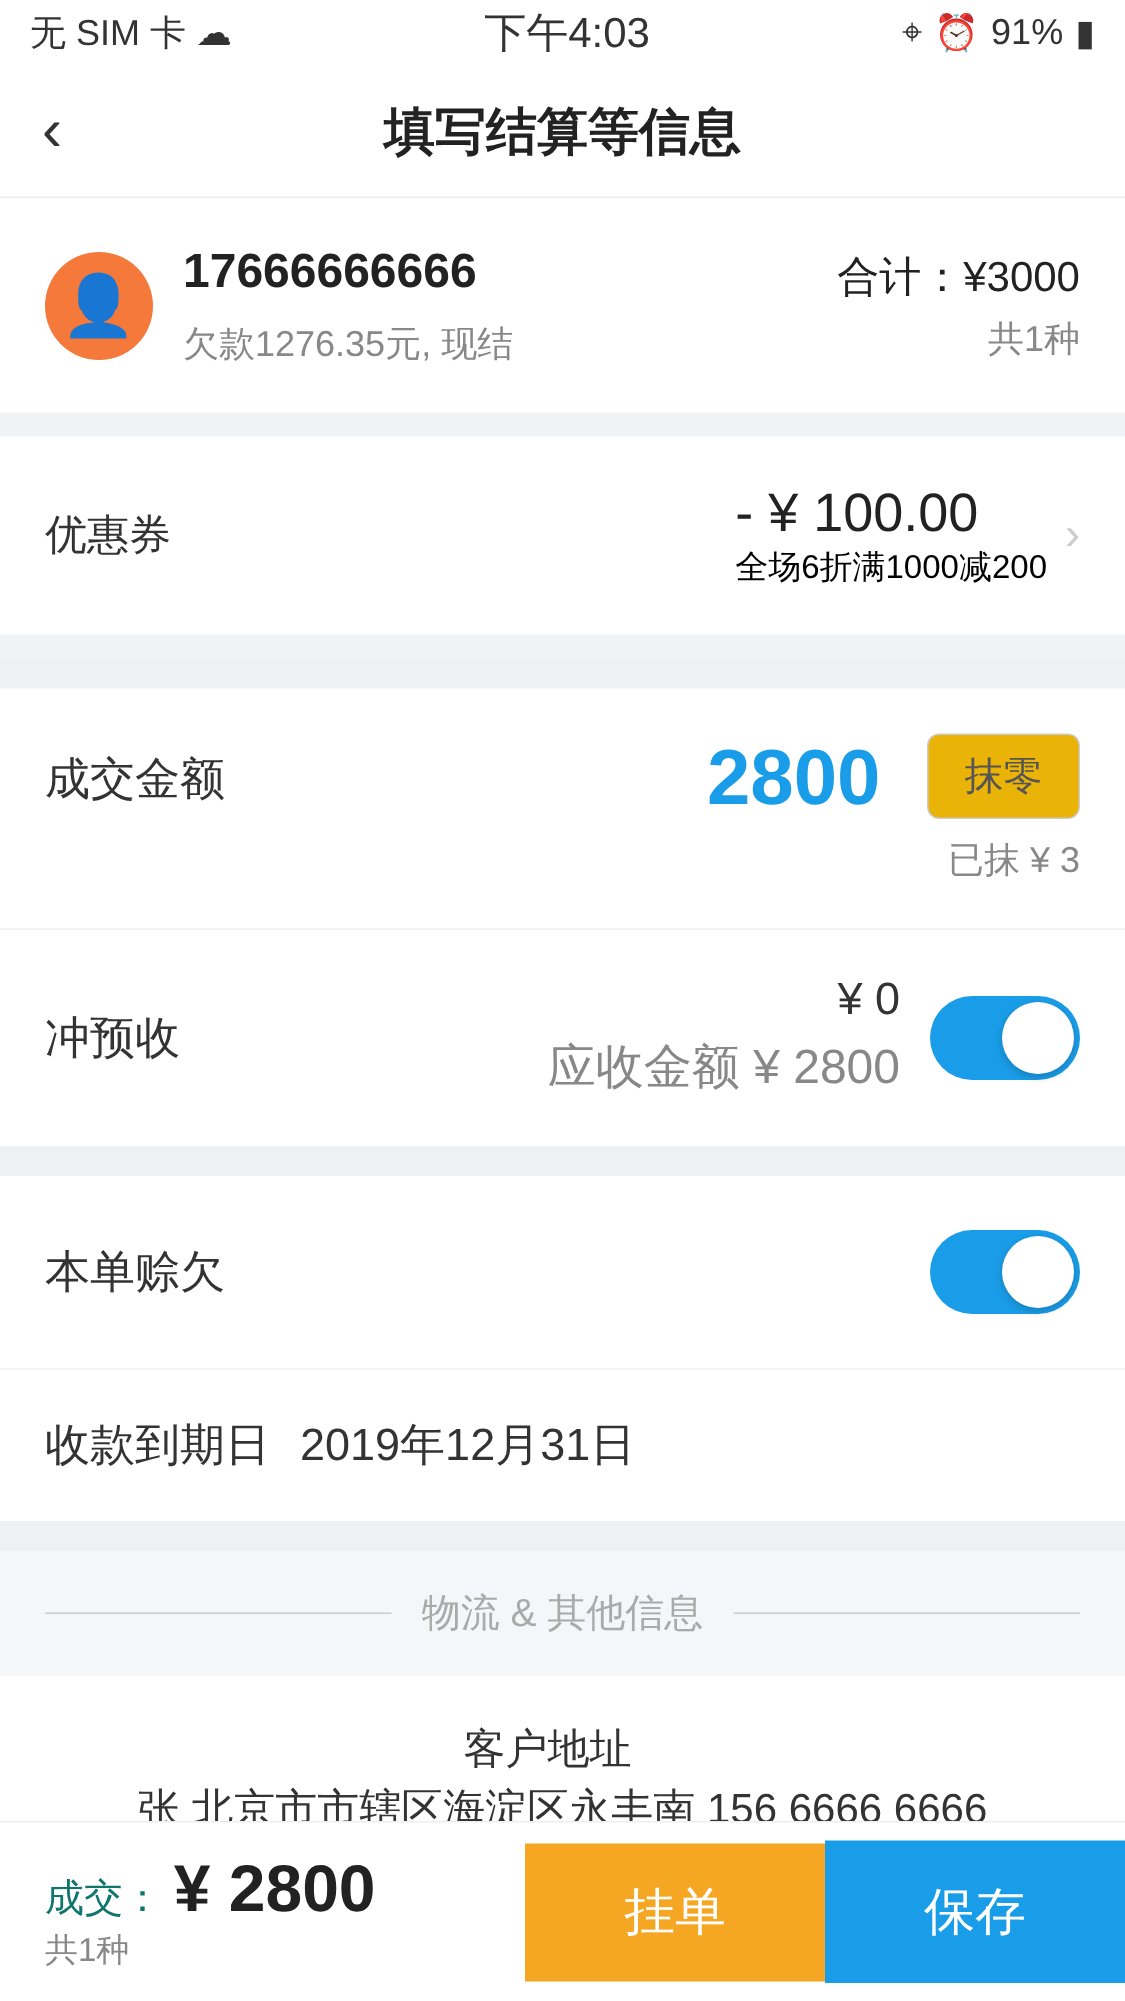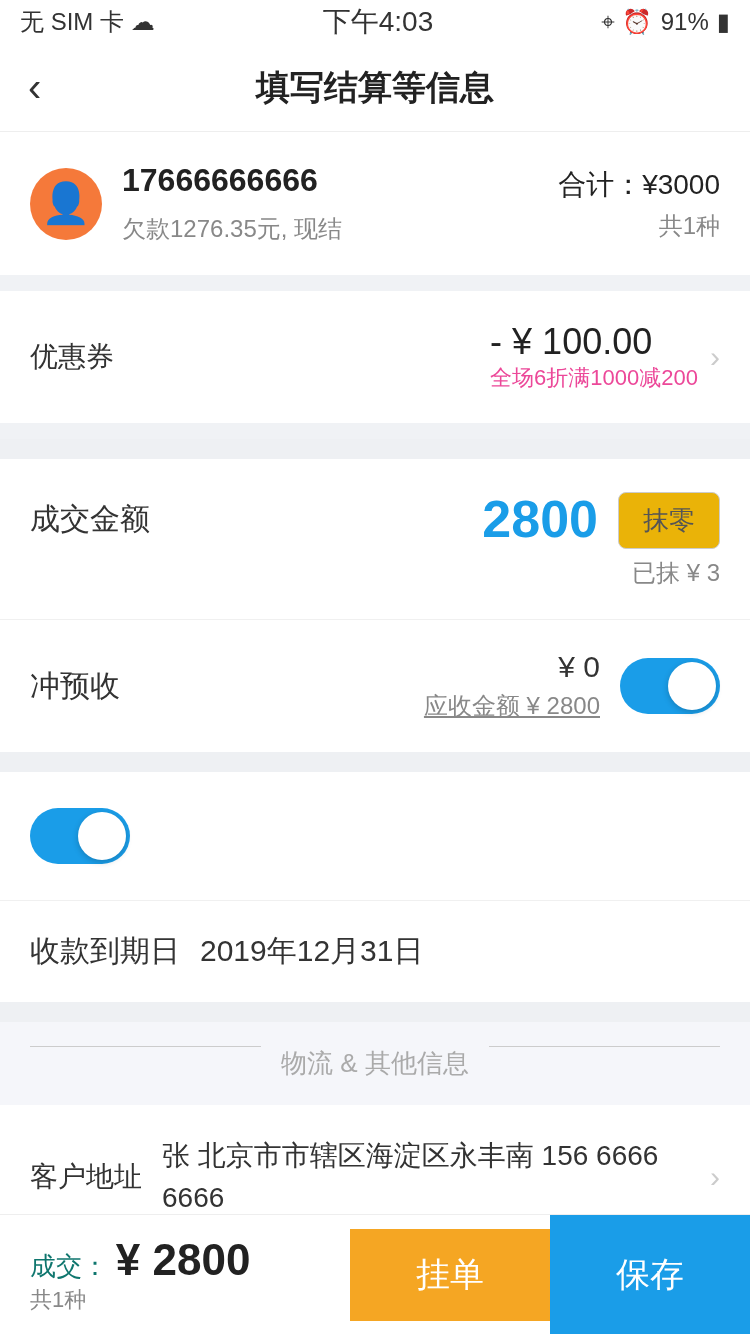--- a/index.html
+++ b/index.html
@@ -141,21 +141,21 @@
       align-items: center;
       gap: 12px;
     }
     .coupon-discount {
       font-size: 36px;
       color: #222;
       font-weight: 500;
     }
     .coupon-desc {
       font-size: 22px;
-      color: #ec4899;
+      color: #000000;
       text-align: center;
     }
     .chevron {
       font-size: 30px;
       color: #ccc;
     }
 
     
     .divider {
       height: 20px;
@@ -172,22 +172,22 @@
       display: flex;
       align-items: center;
       justify-content: space-between;
     }
     .amount-label {
       font-size: 30px;
       color: #333;
     }
     .amount-right {
       display: flex;
-      align-items: flex-end;
-      gap: 20px;
+      align-items: flex-start;
+      gap: 31px;
     }
     .amount-value {
       font-size: 52px;
       font-weight: 600;
       color: #1a9de8;
     }
     .round-btn {
       border: 1px solid #ccc;
       border-radius: 8px;
       padding: 10px 24px;
@@ -224,24 +224,23 @@
       gap: 20px;
     }
     .prepay-value-block {
       text-align: right;
     }
     .prepay-value {
       font-size: 30px;
       color: #333;
     }
     .prepay-sub {
-      font-size: 24px;
+      font-size: 32px;
       color: #888;
       margin-top: 6px;
-      text-decoration: underline;
     }
 
     
     .toggle {
       width: 100px;
       height: 56px;
       border-radius: 28px;
       background: #1a9de8;
       position: relative;
       cursor: pointer;
@@ -301,41 +300,42 @@
     .divider3 {
       height: 20px;
       background: #eef0f3;
     }
 
     
     .logistics-section {
       background: #f5f6fa;
       padding: 24px 30px;
       display: flex;
-      align-items: flex-start;
+      align-items: center;
       justify-content: center;
       gap: 20px;
     }
     .logistics-line {
       flex: 1;
       height: 1px;
       background: #ccc;
     }
     .logistics-text {
       font-size: 26px;
       color: #aaa;
     }
 
     
     .address-section {
       background: #fff;
       padding: 30px 30px;
       display: flex;
       align-items: center;
       justify-content: space-between;
+      flex-direction: column;
     }
     .address-label {
       font-size: 28px;
       color: #333;
       flex-shrink: 0;
       margin-right: 20px;
     }
     .address-value {
       font-size: 28px;
       color: #333;
@@ -384,21 +384,21 @@
       display: flex;
       align-items: center;
       justify-content: center;
       font-size: 34px;
       color: #fff;
       font-weight: 500;
       cursor: pointer;
     }
     .footer-btn-save {
       width: 200px;
-      height: 120px;
+      height: 95px;
       background: #1a9de8;
       display: flex;
       align-items: center;
       justify-content: center;
       font-size: 34px;
       color: #fff;
       font-weight: 500;
       cursor: pointer;
     }
   </style>
@@ -476,20 +476,21 @@
         <div class="toggle">
           <div class="toggle-knob"></div>
         </div>
       </div>
     </div>
   </div>
 
   <div class="divider2"></div>
 
   <div class="credit-section">
+    <div class="credit-label">本单赊欠</div>
     <div class="toggle">
       <div class="toggle-knob"></div>
     </div>
   </div>
 
   <div class="duedate-section">
     <div class="duedate-row">
       <div class="duedate-label">收款到期日</div>
       <div class="duedate-value">2019年12月31日</div>
     </div>

